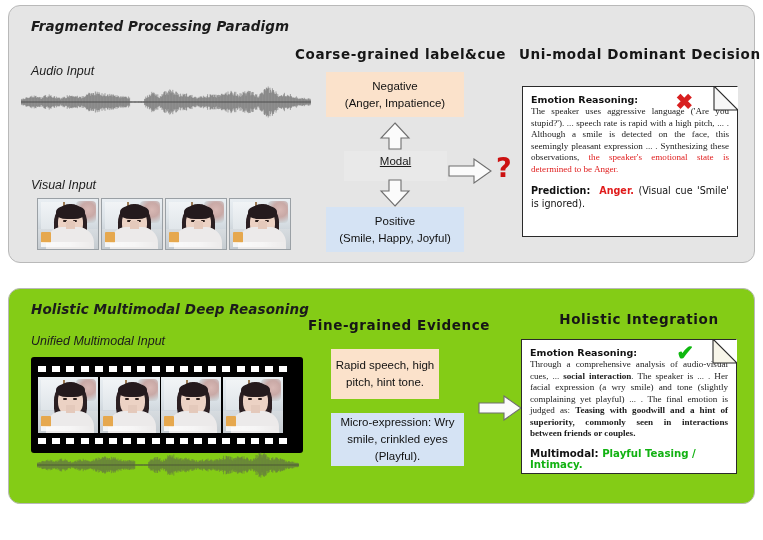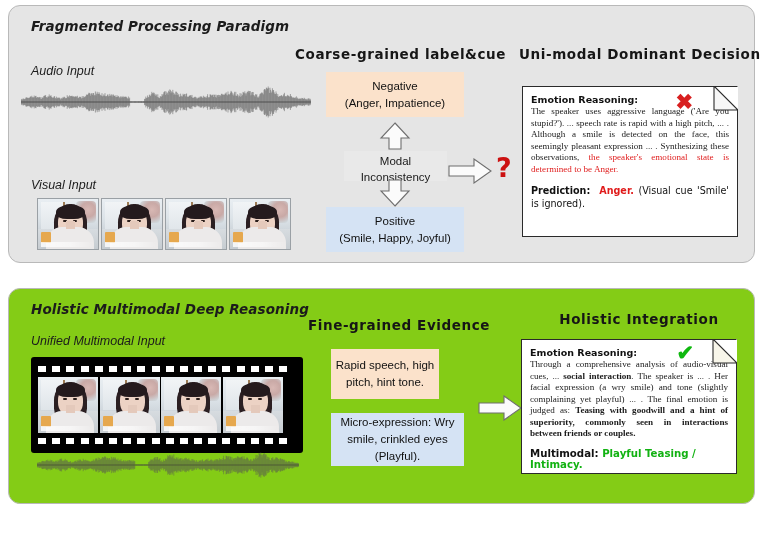--- a/index.html
+++ b/index.html
@@ -835,23 +835,22 @@
     <div>Negative</div>
     <div>(Anger, Impatience)</div>
   </div>
 
   <div class="vert-arrow" style="left:369px; top:116px;">
     <svg width="34" height="28" viewBox="0 0 34 28">
         <polygon points="17,1 31,16 23,16 23,27 11,27 11,16 3,16" fill="#fbfbfb" stroke="#6f6f6f" stroke-width="1.1"></polygon>
       </svg>
   </div>
 
-  <div id="modal-inconsistency" style="left:335px; top:145px; width:103px; height:30px;">
+  <div id="modal-inconsistency" style="left:335px; top:145px; width:103px; height:30px;text-decoration:underline;">
     <div>Modal</div>
-    <div>Inconsistency</div>
   </div>
 
   <div class="vert-arrow" style="left:369px; top:173px;">
     <svg width="34" height="28" viewBox="0 0 34 28">
         <polygon points="17,27 31,12 23,12 23,1 11,1 11,12 3,12" fill="#fbfbfb" stroke="#6f6f6f" stroke-width="1.1"></polygon>
       </svg>
   </div>
 
   <div class="chip blue" style="left:317px; top:201px; width:138px; height:45px;">
     <div>Positive</div>

